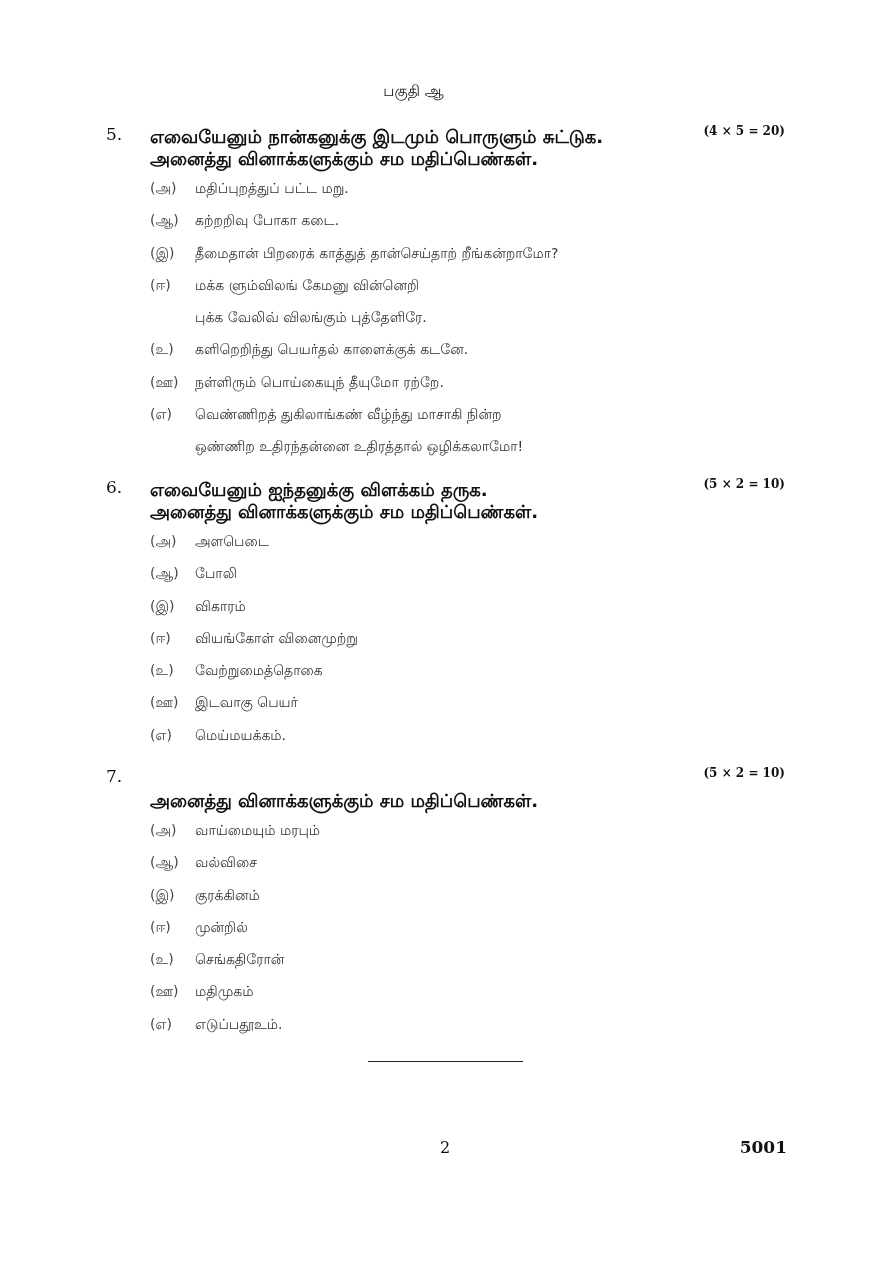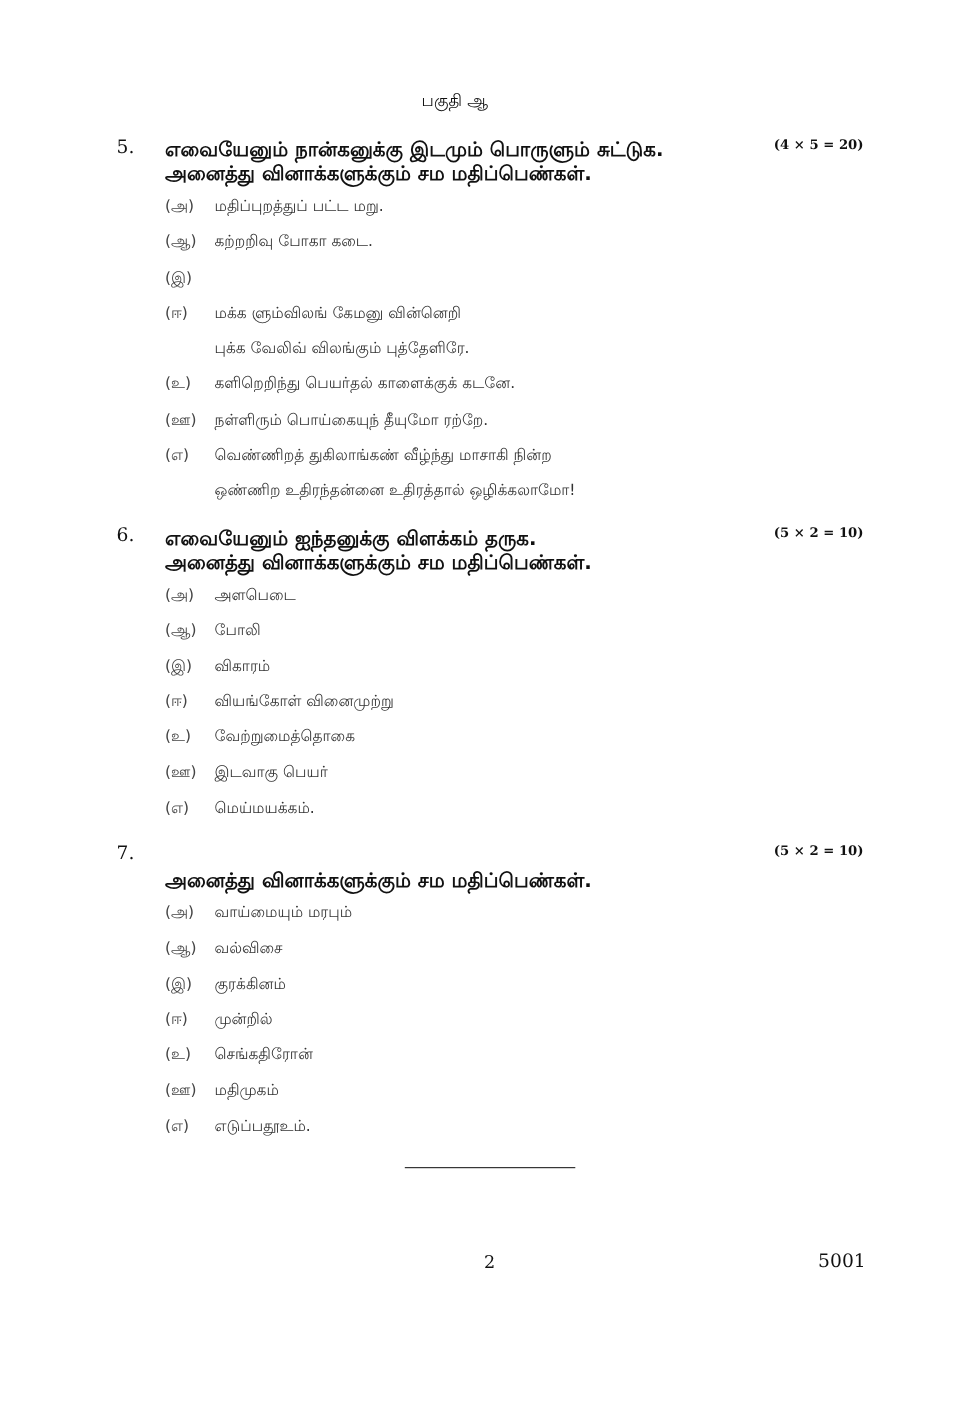--- a/index.html
+++ b/index.html
@@ -32,21 +32,21 @@
   .item .txt { position: absolute; left: 195px; top: 0; }
   .rule {
     position: absolute; top: 1061px; left: 368px; width: 155px; height: 0;
     border-top: 1.3px solid #222;
   }
   .page-num {
     position: absolute; top: 1138px; left: 440px; font-size: 16px;
     font-family: "DejaVu Serif", "Liberation Serif", serif;
   }
   .code {
-    position: absolute; top: 1137px; right: 104px; font-size: 17px; font-weight: normal;
+    position: absolute; top: 1137px; right: 104px; font-size: 17px; font-weight: bold;
     font-family: "DejaVu Serif", "Liberation Serif", serif;
   }
 </style>
 </head>
 <body>
 
 <div class="section-title">பகுதி ஆ</div>
 
 <div class="question" style="top:124px;">
   <div class="q-head">
@@ -59,20 +59,21 @@
     <div class="item">
         <span class="lbl">(அ)</span>
         <span class="txt">மதிப்புறத்துப் பட்ட மறு.</span>
       </div>
     <div class="item">
         <span class="lbl">(ஆ)</span>
         <span class="txt">கற்றறிவு போகா கடை.</span>
       </div>
     <div class="item">
         <span class="lbl">(இ)</span>
+        <span class="txt">தீமைதான் பிறரைக் காத்துத் தான்செய்தாற் றீங்கன்றாமோ?</span>
       </div>
     <div class="item">
         <span class="lbl">(ஈ)</span>
         <span class="txt">மக்க ளும்விலங் கேமனு வின்னெறி</span>
       </div>
     <div class="item">
         <span class="lbl"></span>
         <span class="txt">புக்க வேலிவ் விலங்கும் புத்தேளிரே.</span>
       </div>
     <div class="item">

